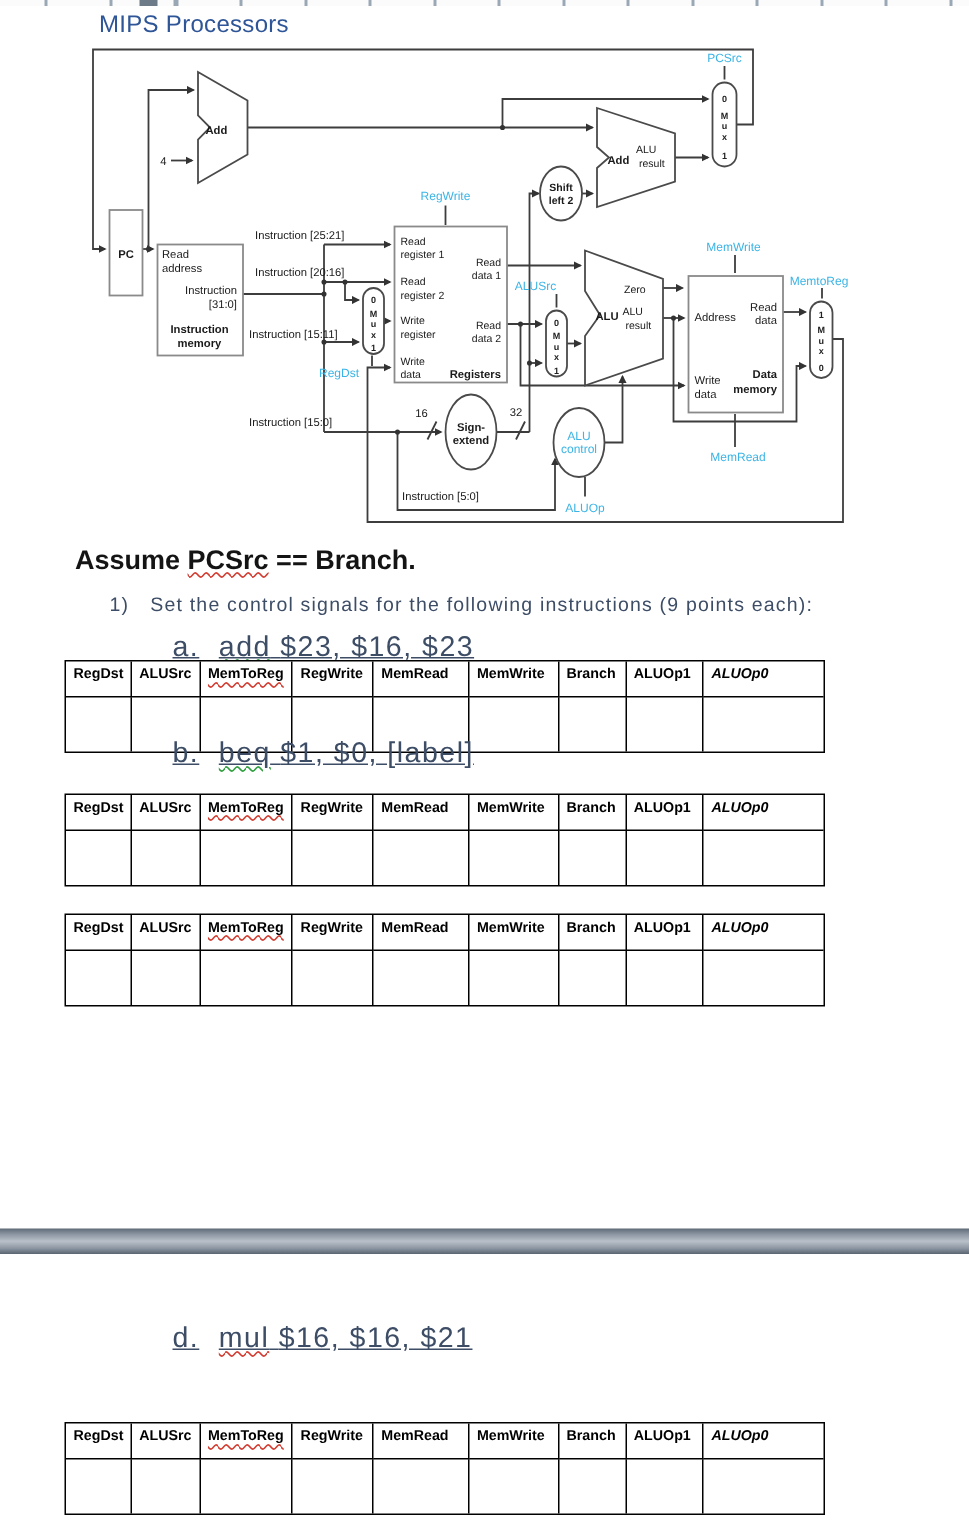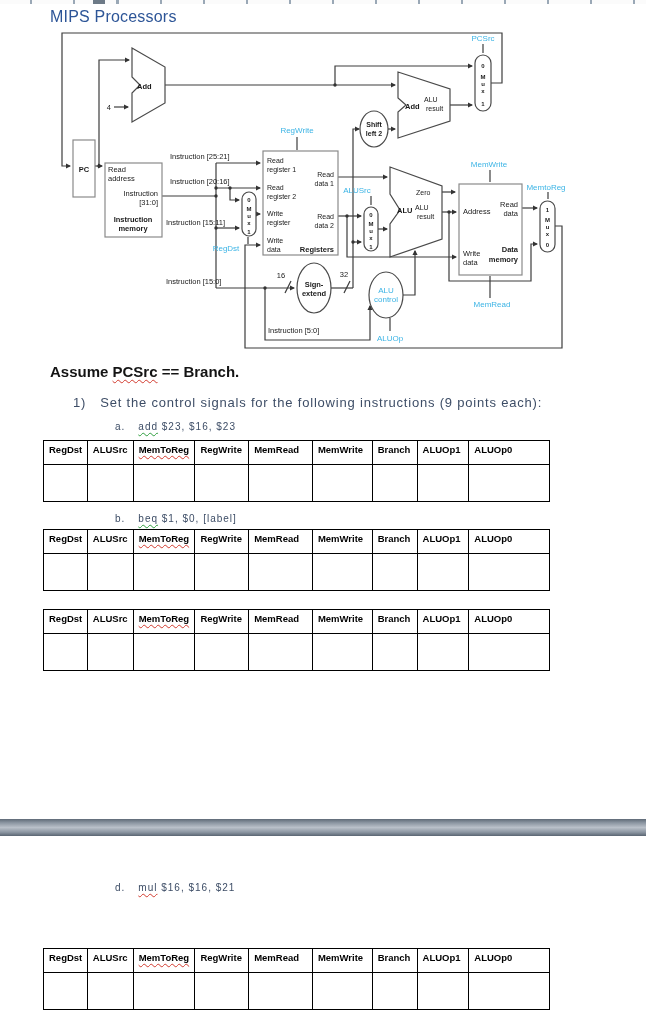--- a/index.html
+++ b/index.html
@@ -5,48 +5,48 @@
   html,body{margin:0;padding:0;background:#fff;}
   body{width:646px;height:1024px;position:relative;overflow:hidden;
        font-family:"Liberation Sans",sans-serif;-webkit-font-smoothing:antialiased;}
   .abs{position:absolute;}
   
   .ruler{top:0;left:0;width:646px;height:4px;background:#fbfbfb;
     background-image:repeating-linear-gradient(to right,#9aa8b6 0 2px,transparent 2px 43px);
     background-position:117px 0;}
   .ruler-marker{top:0;left:93px;width:12px;height:4px;background:#6d7a87;}
   
-  .title{left:50px;top:8px;font-size:16px;color:#2d5597;letter-spacing:.2px;}
+  .title{left:66px;top:8px;font-size:16px;color:#2d5597;letter-spacing:.2px;}
   
   .diagram{left:0;top:0;}
   .wire{stroke:#3d3d3d;stroke-width:1.2;fill:none;}
   .box{fill:#fff;stroke:#8a8a8a;stroke-width:1.2;}
   .shape{fill:#fff;stroke:#4a4a4a;stroke-width:1.2;}
   .dot{fill:#333;}
   text{font-family:"Liberation Sans",sans-serif;fill:#1a1a1a;font-size:7.5px;}
   .t7{font-size:7px;}
   .tb{font-weight:bold;}
   .tc{fill:#3cb4e5;font-size:8px;}
   .tm{font-size:6px;font-weight:bold;fill:#222;text-anchor:middle;}
   .mid{text-anchor:middle;}
   .end{text-anchor:end;}
   
-  .assume{left:50px;top:363px;font-size:15px;font-weight:bold;color:#141414;}
+  .assume{left:50px;top:363px;font-size:18px;font-weight:bold;color:#141414;}
   .question{left:73px;top:395px;font-size:13px;color:#3d4d66;letter-spacing:.8px;display:flex;gap:14px;}
-  .part-label{left:115px;font-size:10px;color:#3d4d66;letter-spacing:1px;white-space:pre;}
+  .part-label{left:115px;font-size:19px;color:#3d4d66;letter-spacing:1px;white-space:pre;text-decoration:underline;}
   .part-letter{margin-right:13px;}
   .sq-red{text-decoration-line:underline;text-decoration-style:wavy;text-decoration-color:#d23b2f;text-decoration-thickness:1px;text-underline-offset:2px;}
   .sq-green{text-decoration-line:underline;text-decoration-style:wavy;text-decoration-color:#2e9e3e;text-decoration-thickness:1px;text-underline-offset:2px;}
   
   .sig-table{left:43px;width:507px;border:1.8px solid #000;background:#fff;box-sizing:border-box;}
   .hrow,.arow{display:grid;grid-template-columns:44fr 46fr 62fr 54fr 64fr 60fr 45fr 52fr 80fr;}
   .hcell{border-right:1.6px solid #000;border-bottom:1.8px solid #000;height:24px;box-sizing:border-box;
          font-size:9.5px;font-weight:bold;color:#000;padding:3px 0 0 5px;white-space:nowrap;overflow:hidden;}
   .acell{border-right:1.6px solid #000;height:36px;box-sizing:border-box;}
-  .hcell:last-child,.acell:last-child{border-right:none;}
+  .hcell:last-child,.acell:last-child{border-right:none;font-style:italic;}
   
   .page-bar{left:0;top:819px;width:646px;height:17px;
     background:linear-gradient(180deg,#5f6a77 0%,#8b95a1 22%,#b9c0c9 50%,#8b95a1 78%,#5a6572 100%);}
 </style>
 </head>
 <body>
 
 <div class="abs ruler"></div>
 <div class="abs ruler-marker"></div>
 
@@ -278,21 +278,21 @@
       <div class="acell"></div>
       <div class="acell"></div>
       <div class="acell"></div>
       <div class="acell"></div>
       <div class="acell"></div>
       <div class="acell"></div>
       <div class="acell"></div>
   </div>
 </div>
 
-<div class="abs part-label" style="top:513px"><span class="part-letter">b.</span><span class="sq-green">beq</span><span> </span><span>$1, $0, [label]</span></div>
+<div class="abs part-label" style="top:492px"><span class="part-letter">b.</span><span class="sq-green">beq</span><span> </span><span>$1, $0, [label]</span></div>
 <div class="abs sig-table" style="top:529px">
   <div class="hrow">
     <div class="hcell"><span>RegDst</span></div>
     <div class="hcell"><span>ALUSrc</span></div>
     <div class="hcell"><span class="sq-red">MemToReg</span></div>
     <div class="hcell"><span>RegWrite</span></div>
     <div class="hcell"><span>MemRead</span></div>
     <div class="hcell"><span>MemWrite</span></div>
     <div class="hcell"><span>Branch</span></div>
     <div class="hcell"><span>ALUOp1</span></div>

